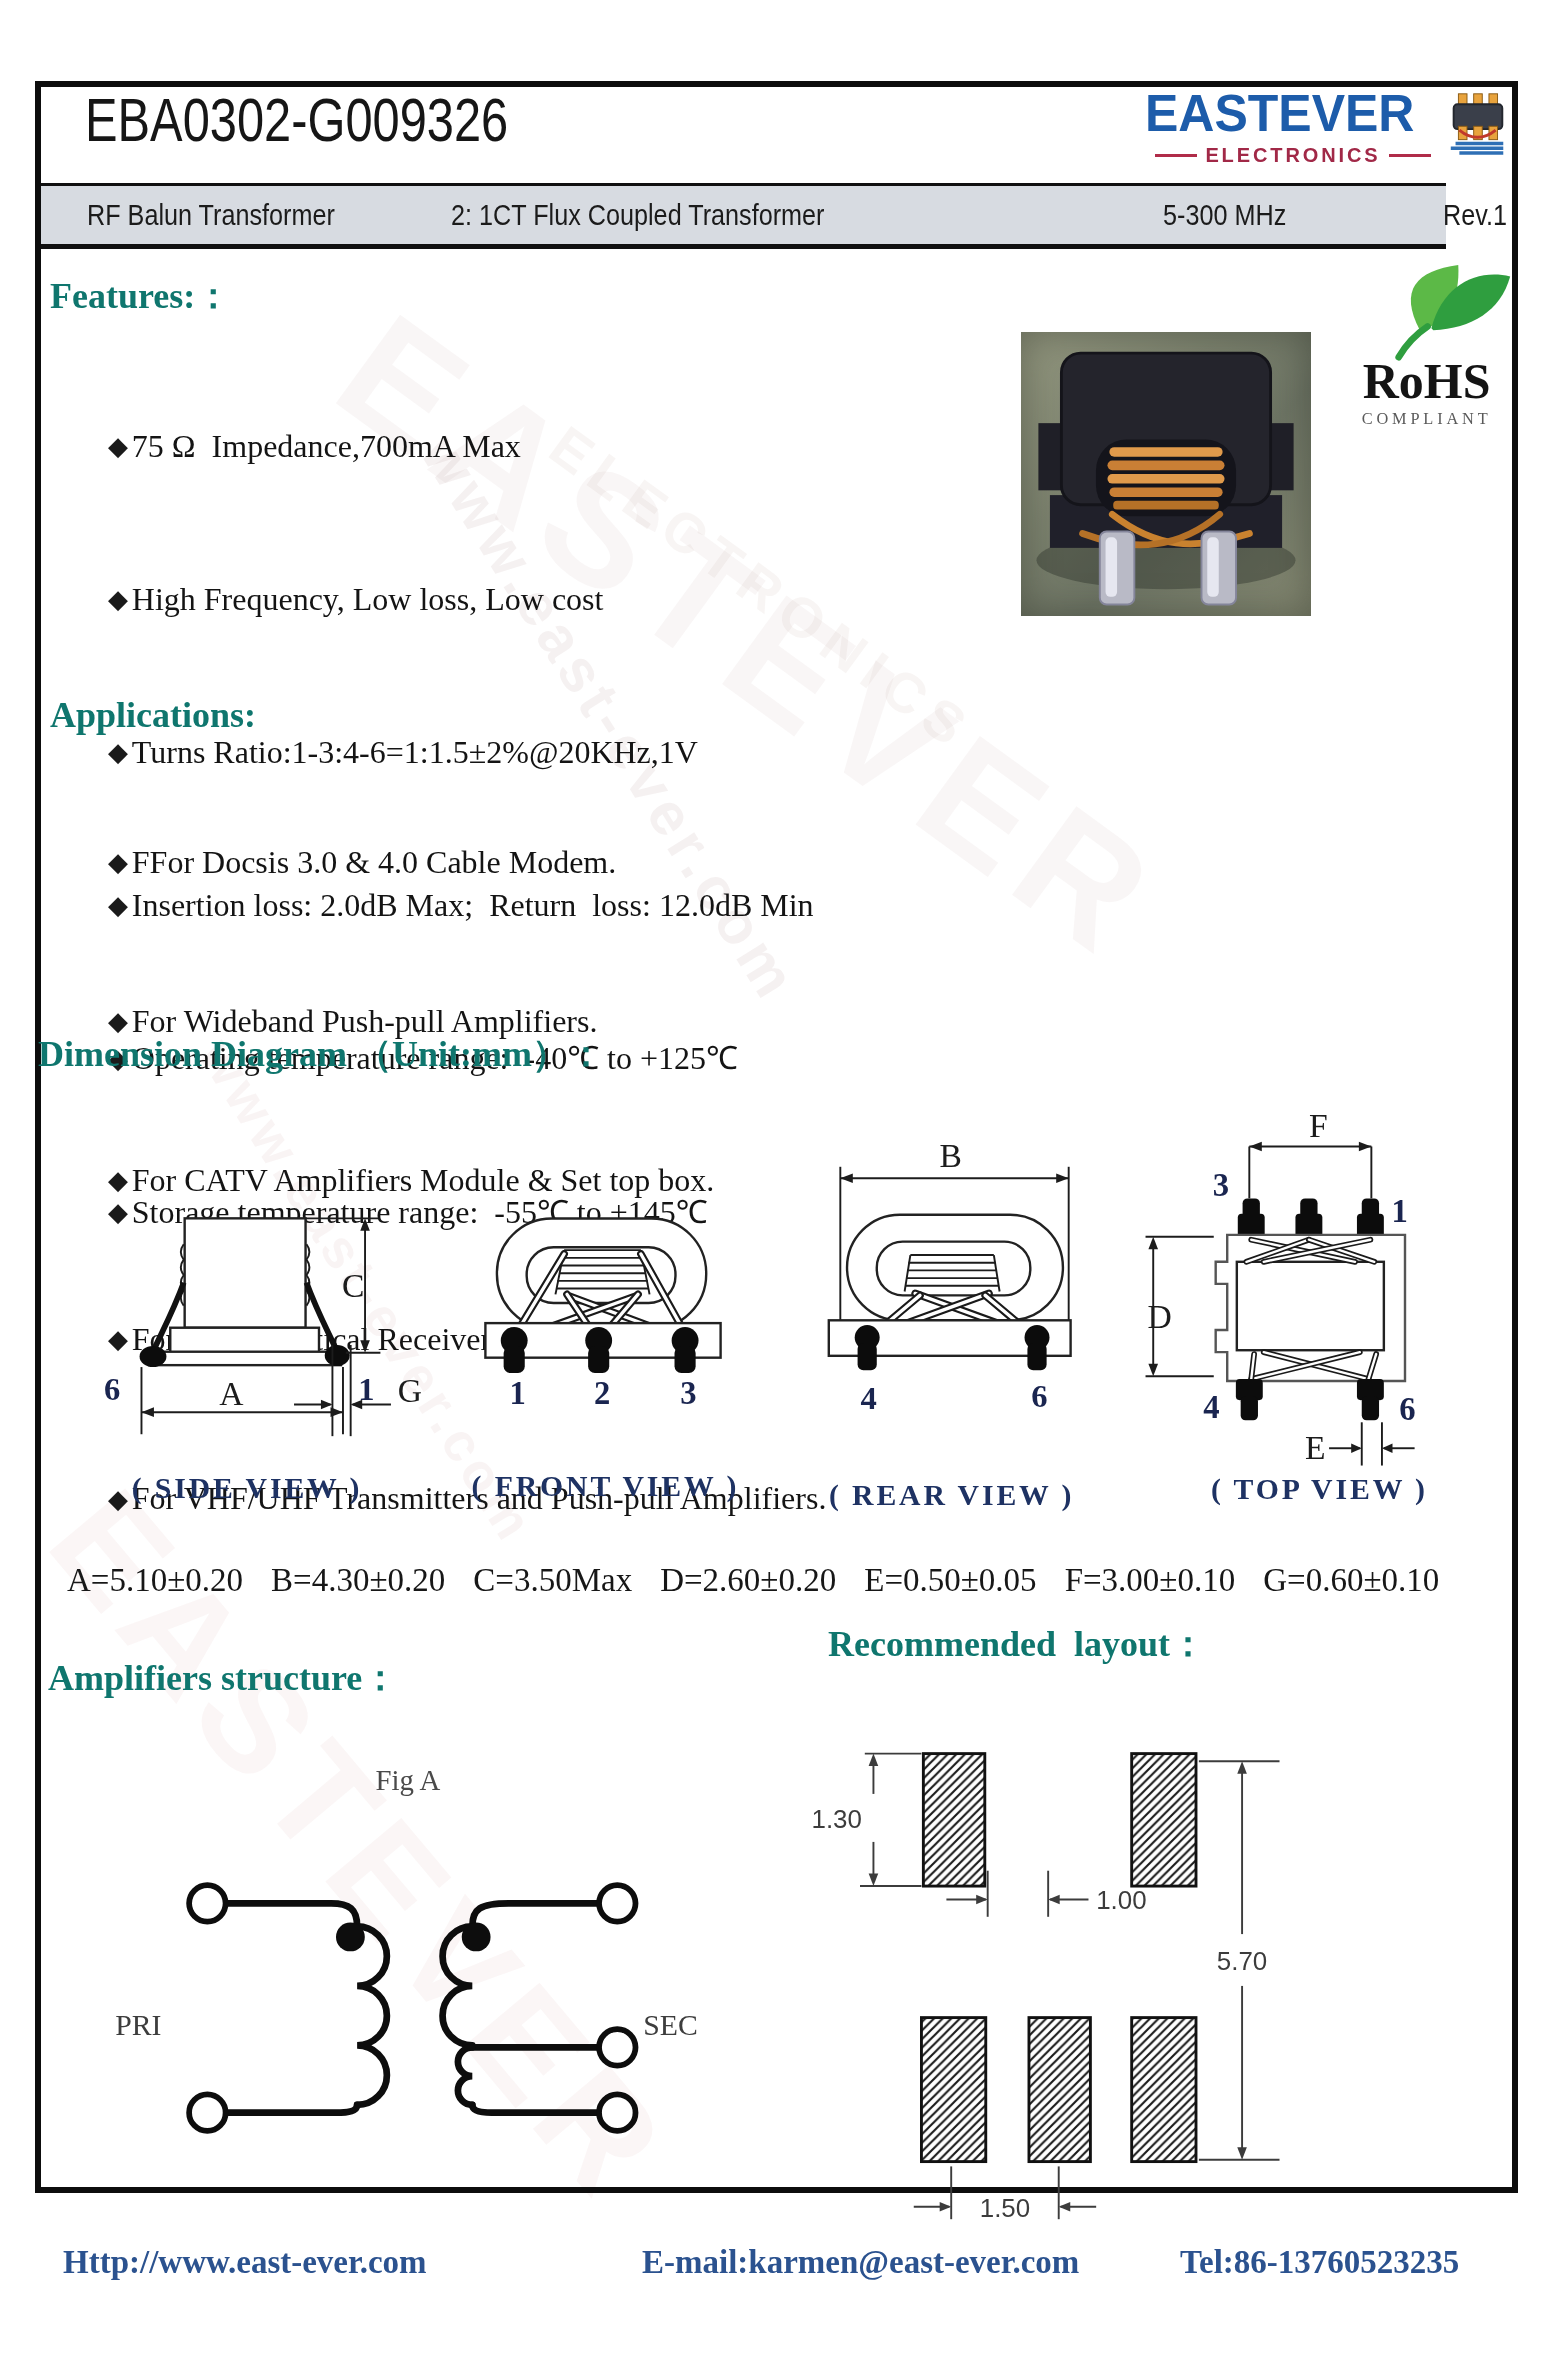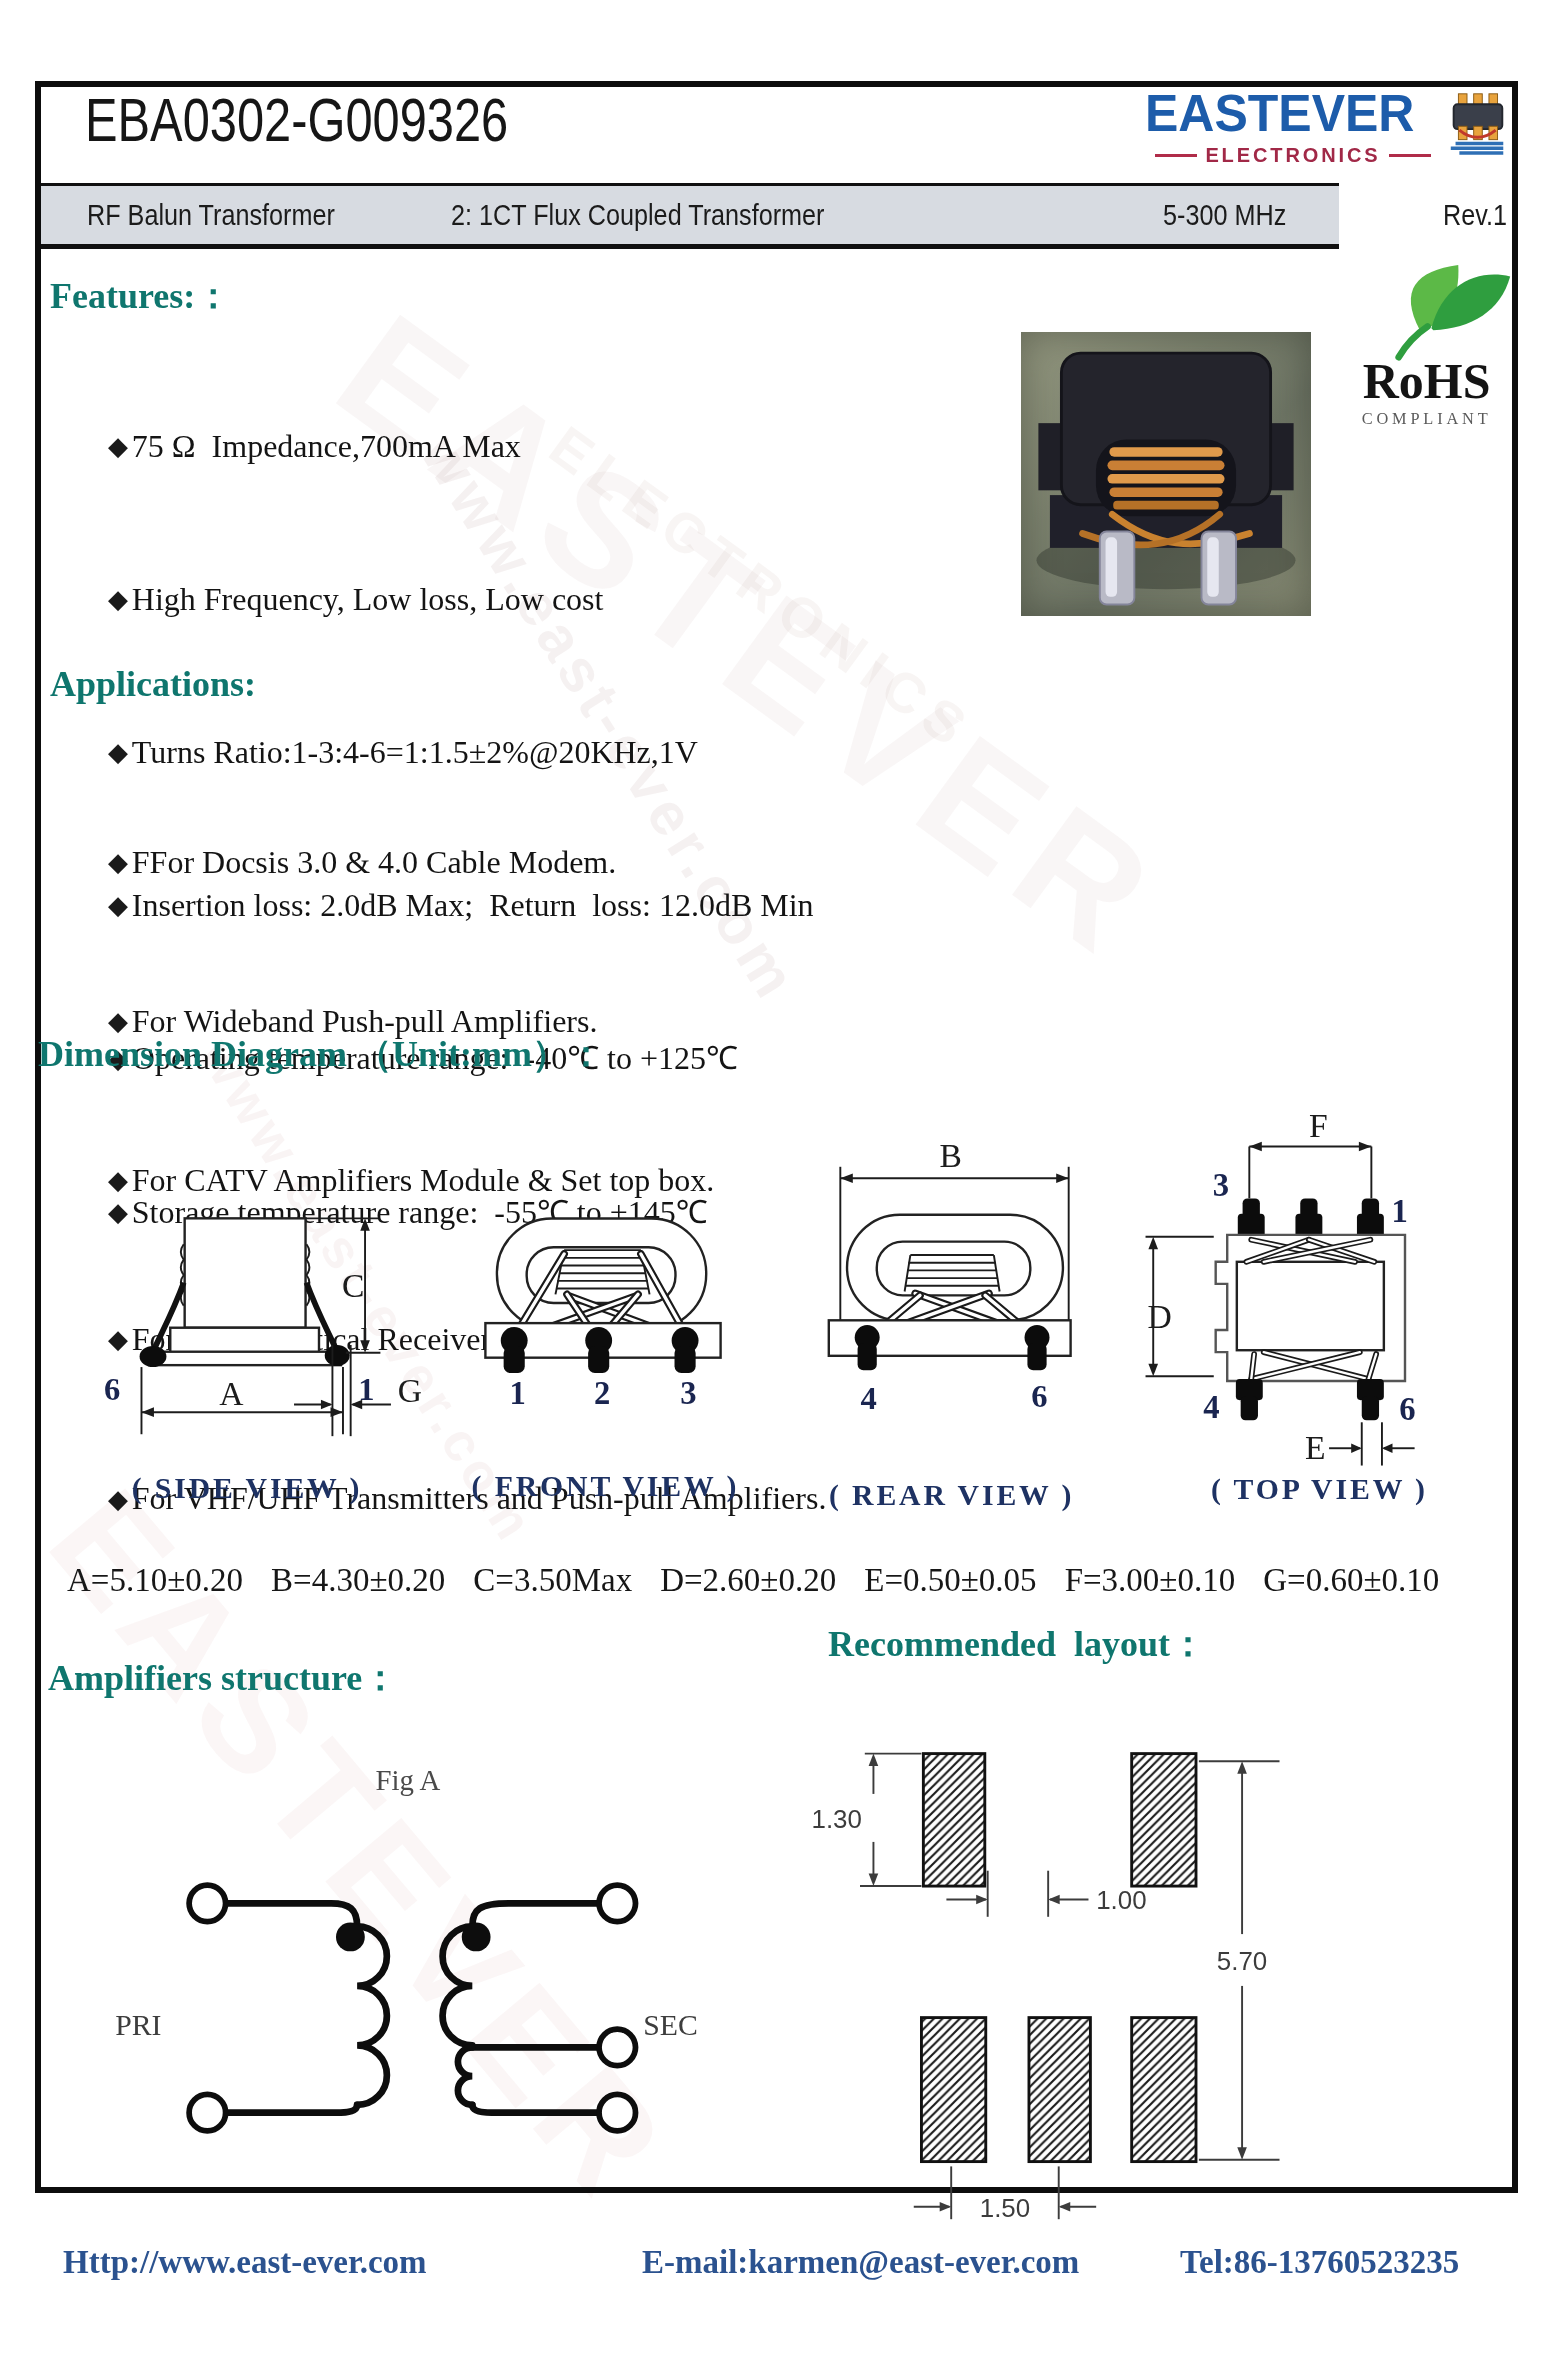--- a/index.html
+++ b/index.html
@@ -11,21 +11,21 @@
   
   .frame{position:absolute;left:35px;top:81px;width:1471px;height:2100px;border:6.7px solid #0d0d0d;}
   
   .part-no{left:85px;top:90px;font-family:"Liberation Sans",sans-serif;font-size:61px;line-height:1;
            color:#161616;transform:scaleX(0.80);transform-origin:0 0;white-space:nowrap;}
   .logo-brand{left:1145px;top:88px;font-family:"Liberation Sans",sans-serif;font-weight:bold;
               font-size:51px;line-height:1;color:#1d5caa;letter-spacing:0px;transform:scaleX(0.98);transform-origin:0 0;}
   .logo-sub-row{left:1149px;top:144px;width:288px;display:flex;align-items:center;justify-content:center;gap:8.6px;}
   .logo-rule{width:42px;height:3.8px;background:#b02c49;}
   .logo-sub{font-family:"Liberation Sans",sans-serif;font-weight:bold;font-size:20px;color:#a12847;letter-spacing:2.9px;}
-  .subbar{left:41px;top:183px;width:1298px;height:58px;background:#d7dbe1;border-top:3.8px solid #101010;
+  .subbar{left:41px;top:183px;width:1405px;height:58px;background:#d7dbe1;border-top:3.8px solid #101010;
           border-bottom:5.8px solid #101010;box-sizing:content-box;}
   .subbar span{position:absolute;top:0;line-height:58px;font-size:30px;color:#1b1b1b;}
   
   .h1{font-weight:bold;font-size:36px;color:#0f766e;white-space:pre;}
   .li-list{position:absolute;font-size:32px;color:#141414;white-space:pre;}
   .li{display:block;}
   .blt{font-family:"DejaVu Sans",sans-serif;font-size:26px;margin-right:3.8px;vertical-align:1.9px;color:#1a1a1a;}
   
   .photo{left:1021px;top:332px;width:290px;height:284px;
          background:linear-gradient(135deg,#93977f 0%,#7c826e 35%,#6d7464 60%,#848871 100%);
@@ -132,21 +132,21 @@
   </div>
 
   <svg class="abs" style="left:1343px;top:263px;" width="171" height="173" viewBox="0 0 178 180">
     <path d="M80,70 C58,28 76,8 120,2 C122,38 108,62 82,70 Z" fill="#5cb947"></path>
     <path d="M92,68 C104,22 140,6 174,14 C164,50 134,68 94,70 Z" fill="#2f9e3f"></path>
     <path d="M58,98 C66,84 76,74 88,66" stroke="#2f9e3f" stroke-width="7" fill="none" stroke-linecap="round"></path>
     <text x="87" y="140" text-anchor="middle" font-family="Liberation Sans,sans-serif" font-weight="bold" font-size="52" fill="#141414">RoHS</text>
     <text x="87" y="168" text-anchor="middle" font-family="Liberation Sans,sans-serif" font-size="17" letter-spacing="4" fill="#5a5a5a">COMPLIANT</text>
   </svg>
 
-  <div class="abs h1" style="left:50px;top:663px;">Applications:</div>
+  <div class="abs h1" style="left:50px;top:694px;">Applications:</div>
   <div class="li-list" style="left:108px;top:730px;line-height:53px;">
     <span class="li"><span class="blt">◆</span><span>FFor Docsis 3.0 &amp; 4.0 Cable Modem.</span></span>
     <span class="li"><span class="blt">◆</span><span>For Wideband Push-pull Amplifiers.</span></span>
     <span class="li"><span class="blt">◆</span><span>For CATV Amplifiers Module &amp; Set top box.</span></span>
     <span class="li"><span class="blt">◆</span><span>For CATV Optical Receivers and Amplifiers.</span></span>
     <span class="li"><span class="blt">◆</span><span>For VHF/UHF Transmitters and Push-pull Amplifiers.</span></span>
   </div>
 
   <div class="abs h1" style="left:38px;top:1030px;">Dimension Diagram （Unit:mm）：</div>
 

